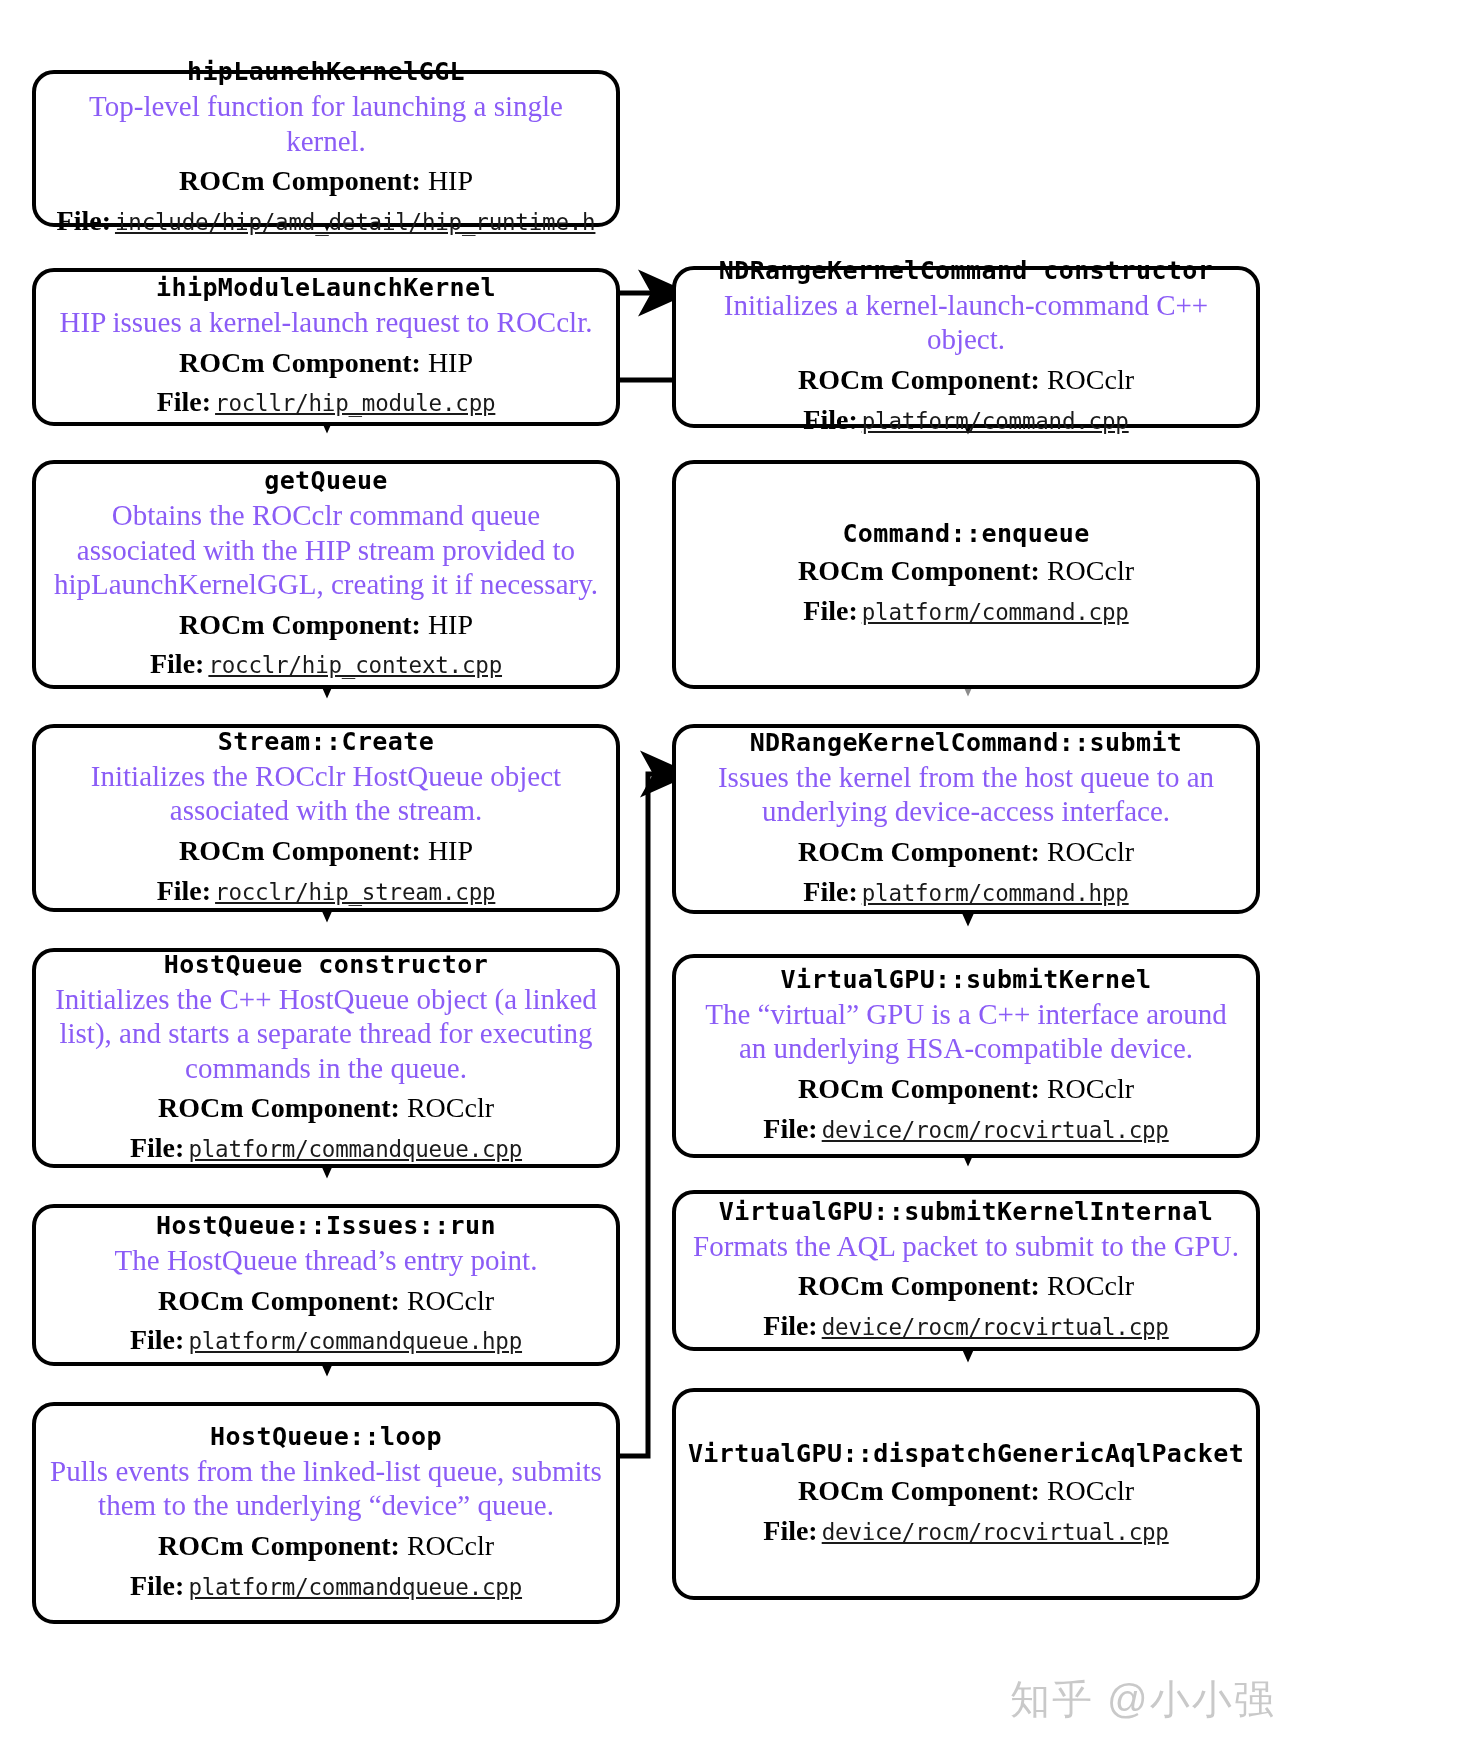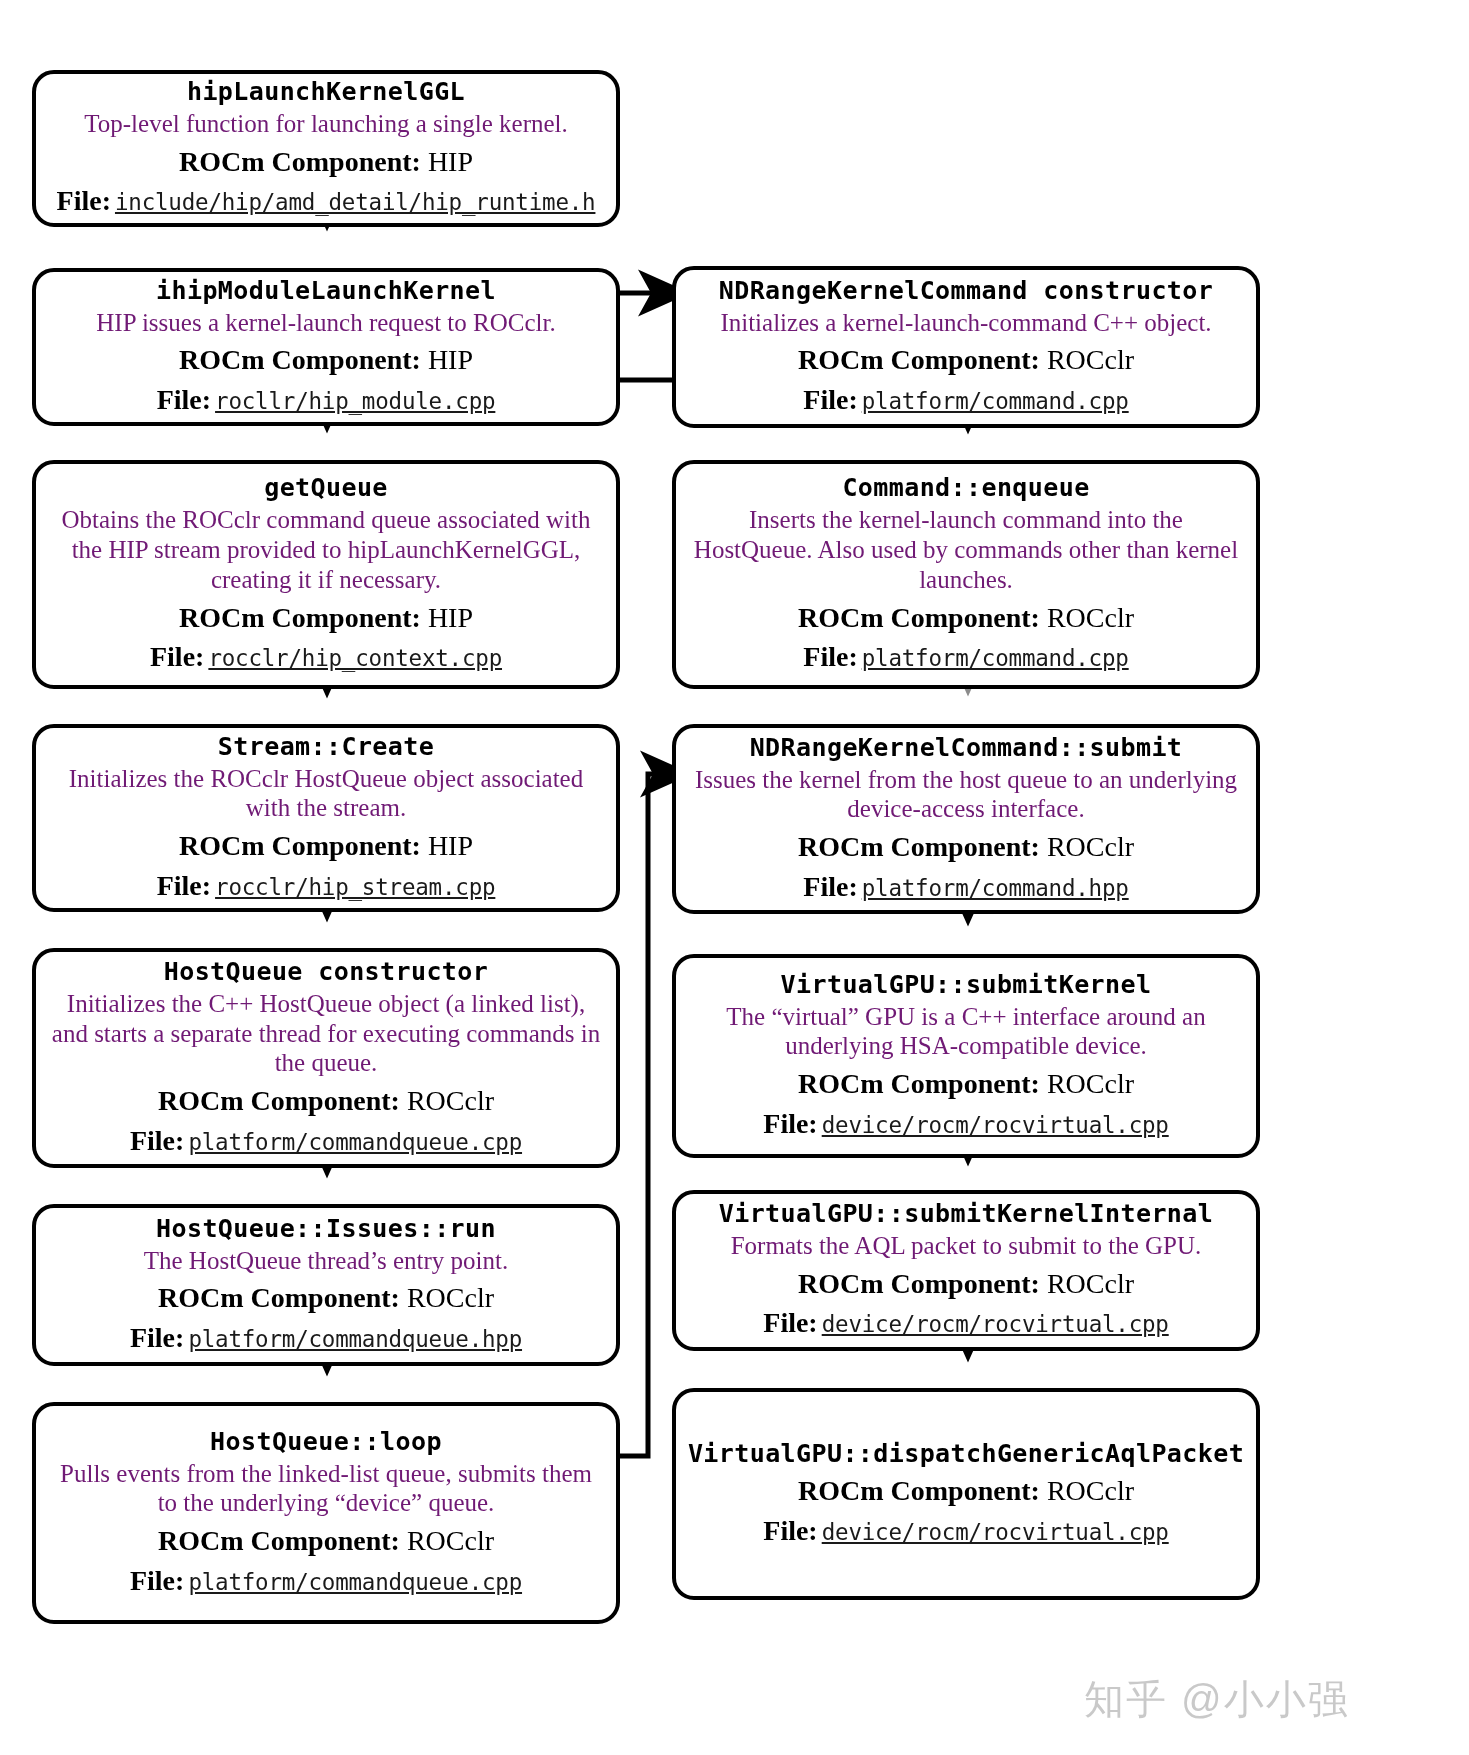--- a/index.html
+++ b/index.html
@@ -42,23 +42,23 @@
     font-family: "DejaVu Sans Mono", "Liberation Mono", monospace;
     font-weight: bold;
     font-size: 25px;
     letter-spacing: 0.4px;
     line-height: 1.24;
     color: #000;
     margin: 2px 0 1px 0;
   }
   .n-desc {
     font-family: "Liberation Serif", "DejaVu Serif", serif;
-    font-size: 25px;
+    font-size: 29px;
     line-height: 1.19;
-    color: #701a75;
+    color: #8b5cf6;
     margin: 1px 0 2px 0;
   }
   .n-row {
     margin: 4px 0 1px 0;
     font-size: 28px;
     line-height: 1.2;
     white-space: nowrap;
   }
   .lbl {
     font-family: "Liberation Serif", "DejaVu Serif", serif;
@@ -181,21 +181,20 @@
       <span class="val">HIP</span>
     </div>
     <div class="file-row">
       <span class="lbl">File:</span>
       <span class="mono">rocclr/hip_context.cpp</span>
     </div>
   </div>
 
   <div class="node" style="left:672px; top:412px; width:588px; height:229px;">
     <div class="n-title">Command::enqueue</div>
-    <div class="n-desc">Inserts the kernel-launch command into the HostQueue.  Also used by commands other than kernel launches.</div>
     <div class="n-row">
       <span class="lbl">ROCm Component:</span>
       <span class="val">ROCclr</span>
     </div>
     <div class="file-row">
       <span class="lbl">File:</span>
       <span class="mono">platform/command.cpp</span>
     </div>
   </div>
 
@@ -295,15 +294,15 @@
     <div class="n-row">
       <span class="lbl">ROCm Component:</span>
       <span class="val">ROCclr</span>
     </div>
     <div class="file-row">
       <span class="lbl">File:</span>
       <span class="mono">device/rocm/rocvirtual.cpp</span>
     </div>
   </div>
 
-  <div class="watermark" style="left:1084px; top:1672px;">知乎 @小小强</div>
+  <div class="watermark" style="left:1010px; top:1672px;">知乎 @小小强</div>
 
 </div>
 
 </body></html>

